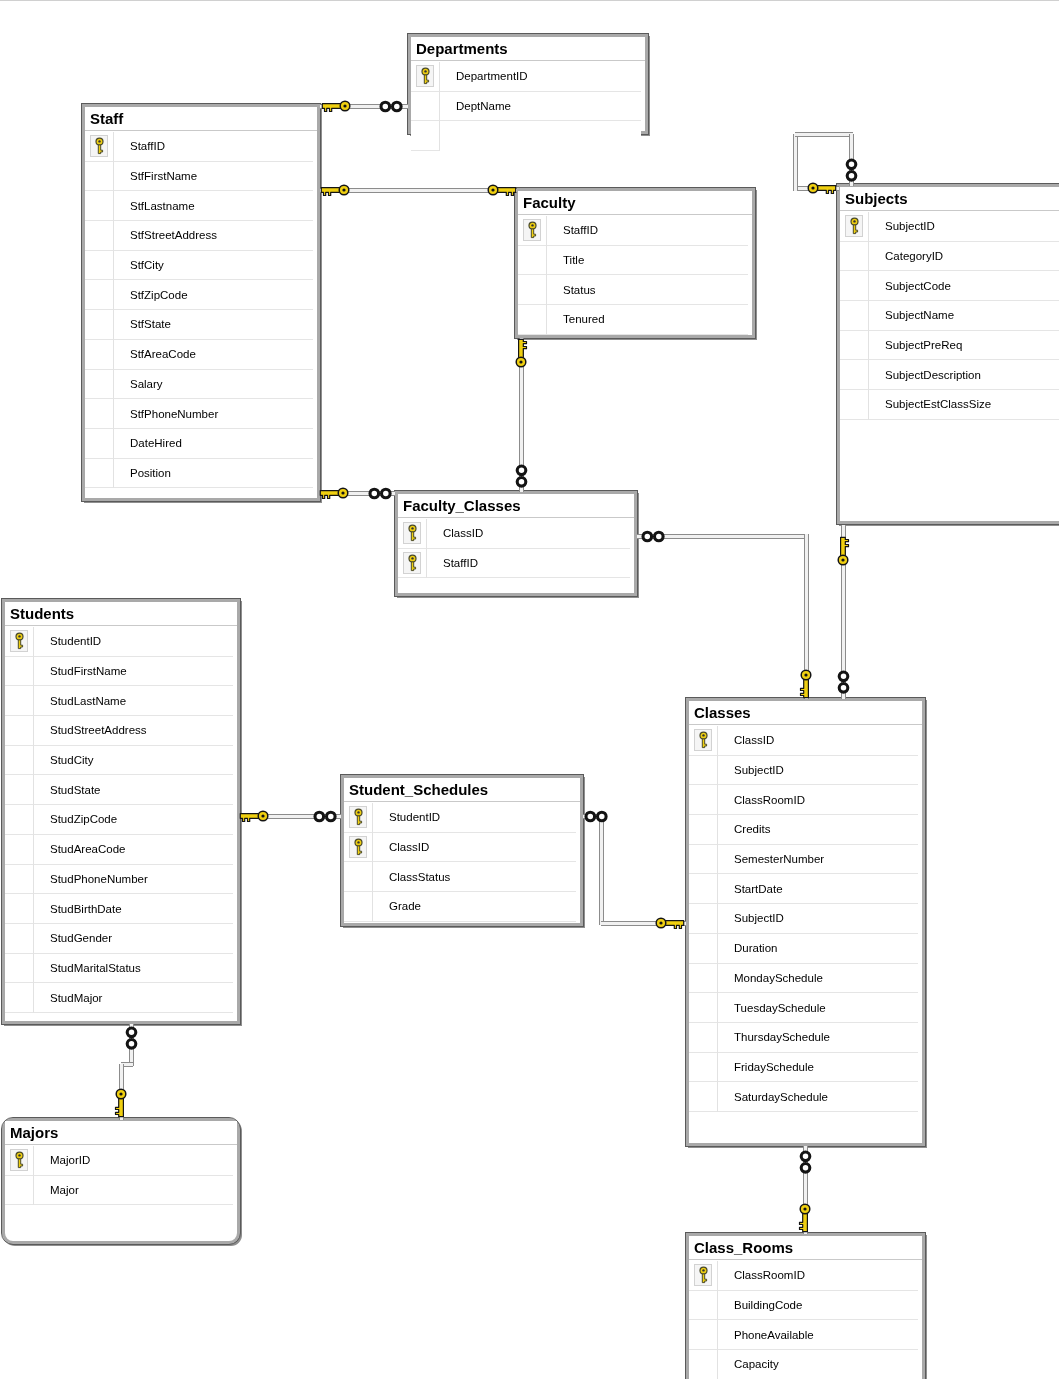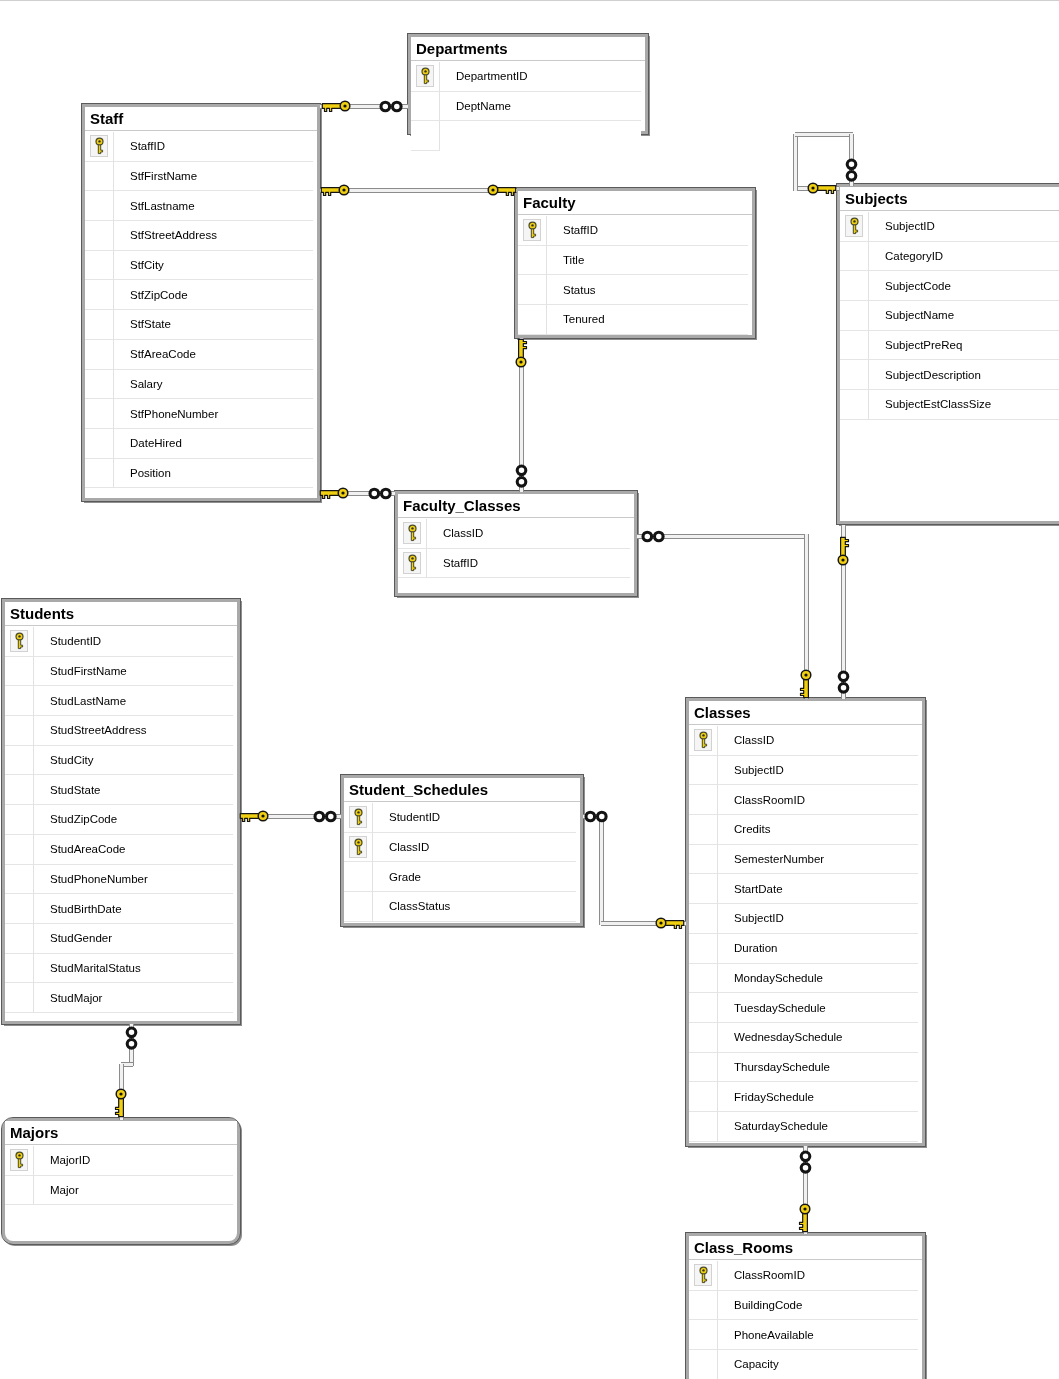--- a/index.html
+++ b/index.html
@@ -316,25 +316,25 @@
                 <circle cx="5.5" cy="4.6" r="3.5" fill="#efcf10" stroke="#4a4a2a" stroke-width="1.2"></circle>
                 <circle cx="5.5" cy="4.4" r="1.2" fill="#333333"></circle>
                 <path d="M4.3 7.9 H6.7 V13.2 H8.6 V15 H6.7 V16.6 H4.3 Z" fill="#efcf10" stroke="#4a4a2a" stroke-width="1"></path>
               </svg>
             </div>
           </div>
           <div class="lbl-cell">ClassID</div>
         </div>
         <div class="row">
           <div class="icon-cell"></div>
+          <div class="lbl-cell">ClassStatus</div>
+        </div>
+        <div class="row">
+          <div class="icon-cell"></div>
           <div class="lbl-cell">Grade</div>
-        </div>
-        <div class="row">
-          <div class="icon-cell"></div>
-          <div class="lbl-cell">ClassStatus</div>
         </div>
       </div>
     </div>
     <div class="tbl" style="left: 686px; top: 697px; width: 239px; height: 448px;">
       <div class="tbl-title">Classes</div>
       <div class="tbl-rows">
         <div class="row">
           <div class="icon-cell">
             <div class="pk-badge">
               <svg width="11" height="18" viewBox="0 0 11 18">
@@ -374,24 +374,20 @@
           <div class="icon-cell"></div>
           <div class="lbl-cell">Duration</div>
         </div>
         <div class="row">
           <div class="icon-cell"></div>
           <div class="lbl-cell">MondaySchedule</div>
         </div>
         <div class="row">
           <div class="icon-cell"></div>
           <div class="lbl-cell">TuesdaySchedule</div>
-        </div>
-        <div class="row">
-          <div class="icon-cell"></div>
-          <div class="lbl-cell">WednesdaySchedule</div>
         </div>
         <div class="row">
           <div class="icon-cell"></div>
           <div class="lbl-cell">ThursdaySchedule</div>
         </div>
         <div class="row">
           <div class="icon-cell"></div>
           <div class="lbl-cell">FridaySchedule</div>
         </div>
         <div class="row">

